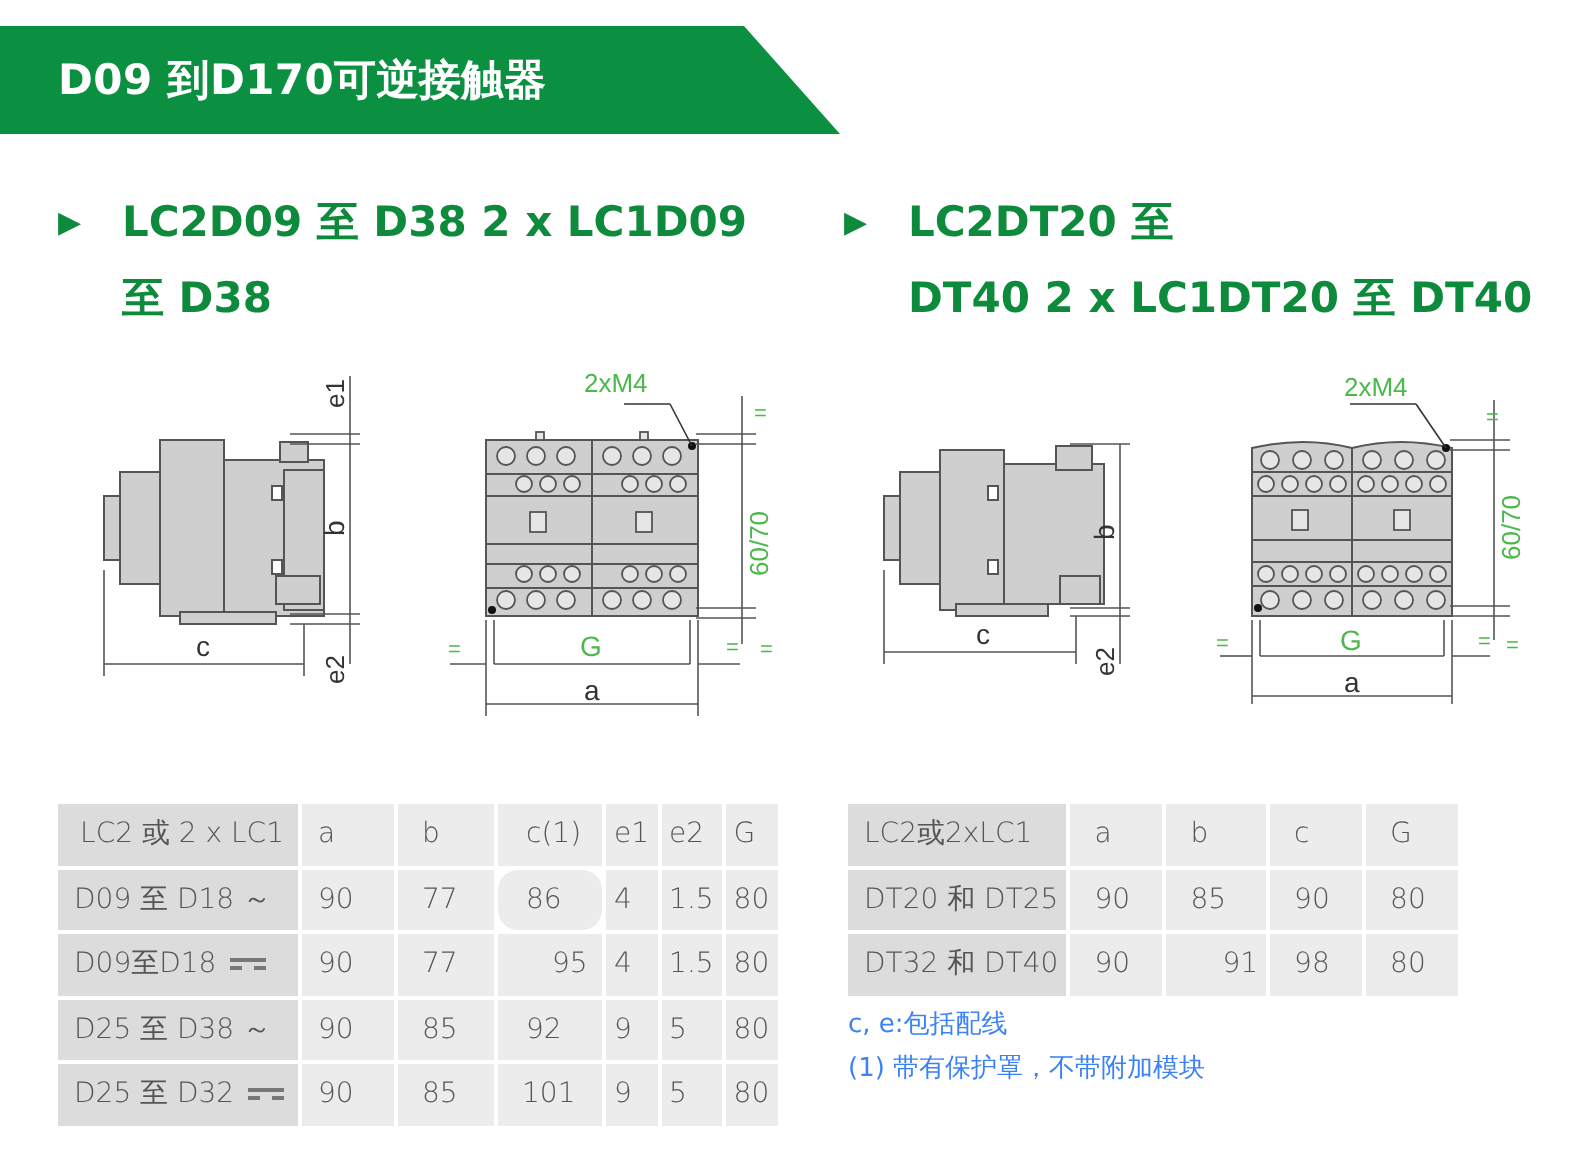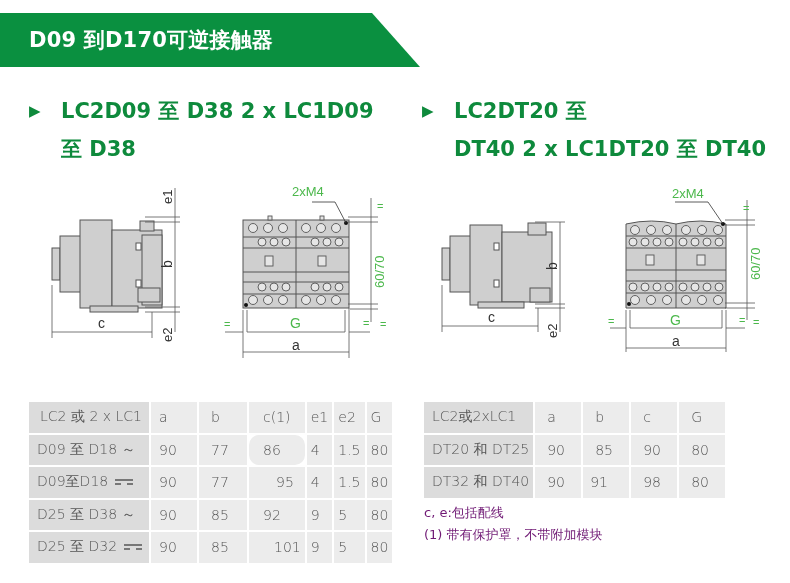--- a/index.html
+++ b/index.html
@@ -6,21 +6,21 @@
   body { width: 790px; height: 583px; background: #ffffff; font-family: "DejaVu Sans", "Liberation Sans", sans-serif; position: relative; overflow: hidden; }
   .banner { position: absolute; left: 0; top: 13px; width: 420px; height: 54px; background: #0a9040; clip-path: polygon(0 0, 372px 0, 420px 54px, 0 54px); }
   .banner-title { position: absolute; left: 29px; top: 13px; height: 40px; line-height: 54px; color: #ffffff; font-weight: bold; font-size: 21px; letter-spacing: 0.2px; }
   .sec-head { position: absolute; color: #0e8a3c; font-weight: bold; font-size: 21px; line-height: 38px; }
   .sec-head .tri { position: absolute; left: -32px; top: 0; font-size: 15px; color: #0e8a3c; }
   .diagram { position: absolute; }
   svg text { font-family: "Liberation Sans", sans-serif; }
   table.dim { position: absolute; border-collapse: separate; border-spacing: 2px; font-family: "DejaVu Sans", sans-serif; font-size: 14px; color: #555; font-weight: 300; }
   table.dim td { background: #ececec; height: 30.5px; padding: 0 4px; white-space: nowrap; }
   table.dim td.first { background: #dcdcdc; padding-left: 8px; }
-  .notes { position: absolute; left: 424px; top: 502px; font-size: 13px; color: #701a75; line-height: 22px; font-family: "DejaVu Sans", sans-serif; }
+  .notes { position: absolute; left: 424px; top: 502px; font-size: 13px; color: #3b82f6; line-height: 22px; font-family: "DejaVu Sans", sans-serif; }
   .dc { display: inline-block; width: 18px; height: 10px; vertical-align: middle; position: relative; margin-left: 2px; }
   .dc::before { content: ""; position: absolute; left: 0; right: 0; top: 2px; border-top: 2px solid #777; }
   .dc::after { content: ""; position: absolute; left: 0; right: 0; top: 6px; border-top: 2px dashed #777; }
 </style>
 </head>
 <body>
 
 <div class="banner"></div>
 <div class="banner-title">D09 到D170可逆接触器</div>
 
@@ -266,21 +266,21 @@
     <td style="padding-left:12px;">85</td>
     <td style="padding-left:14px;">92</td>
     <td>9</td>
     <td>5</td>
     <td>80</td>
   </tr>
   <tr>
     <td class="first"><span>D25 至 D32</span> <span class="dc"></span></td>
     <td style="padding-left:8px;">90</td>
     <td style="padding-left:12px;">85</td>
-    <td style="padding-left:25px;">101</td>
+    <td style="padding-left:12px;">101</td>
     <td>9</td>
     <td>5</td>
     <td>80</td>
   </tr>
 </tbody>
   </table>
 
 <table class="dim" style="left:422px; top:400px;">
   <tbody>
       <tr>
@@ -293,21 +293,21 @@
   <tr>
     <td class="first">DT20 和 DT25</td>
     <td style="padding-left:12px;">90</td>
     <td style="padding-left:12px;">85</td>
     <td style="padding-left:12px;">90</td>
     <td style="padding-left:12px;">80</td>
   </tr>
   <tr>
     <td class="first">DT32 和 DT40</td>
     <td style="padding-left:12px;">90</td>
-    <td style="padding-left:7px;">91</td>
+    <td style="padding-left:28px;">91</td>
     <td style="padding-left:12px;">98</td>
     <td style="padding-left:12px;">80</td>
   </tr>
 </tbody>
   </table>
 
 <div class="notes">
   <div>c, e:包括配线</div>
   <div>(1) 带有保护罩，不带附加模块</div>
 </div>

